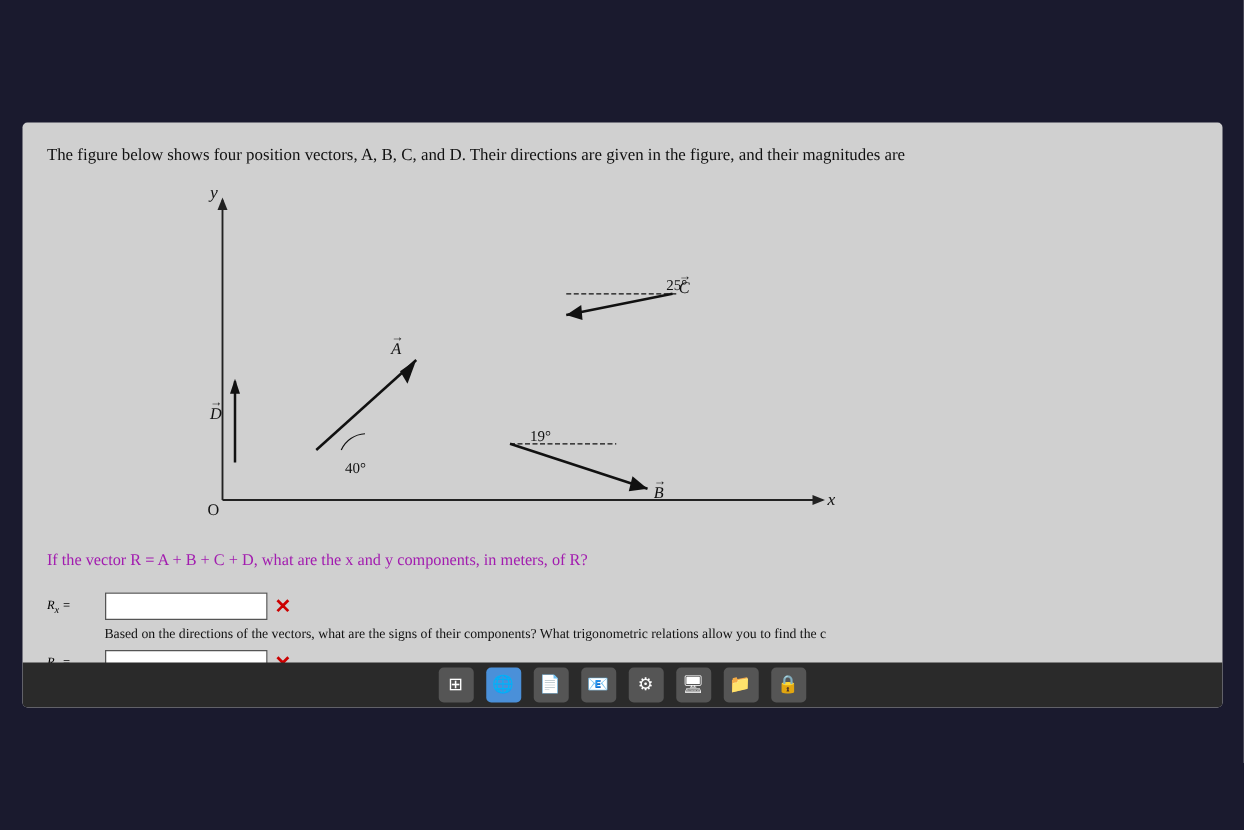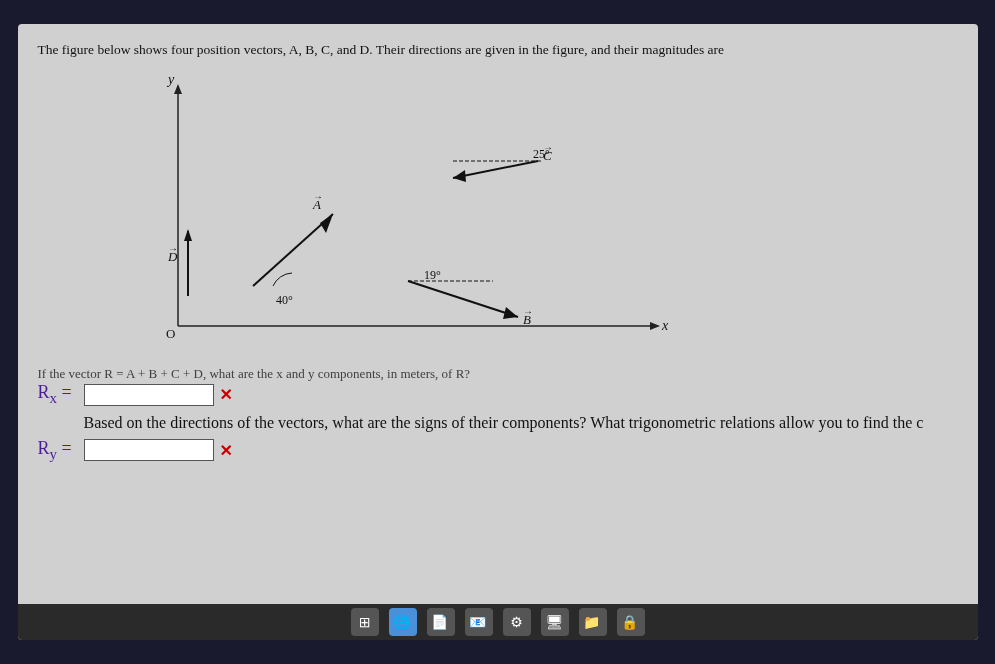--- a/index.html
+++ b/index.html
@@ -8,21 +8,21 @@
       height: 664px;
       background: #1a1a2e;
       font-family: 'Times New Roman', Times, serif;
       overflow: hidden;
       display: flex;
       align-items: center;
       justify-content: center;
     }
     .page {
       width: 960px;
-      height: 616px;
+      height: 468px;
       background: #d0d0d0;
       border-radius: 4px;
       padding: 16px 20px;
       position: relative;
       overflow: hidden;
     }
     .problem-text {
       font-size: 13.5px;
       color: #111;
       line-height: 1.5;
@@ -44,48 +44,49 @@
       margin-left: 60px;
       margin-bottom: 10px;
     }
     svg.figure {
       position: absolute;
       top: 0; left: 0;
       width: 100%; height: 100%;
     }
     .question-text {
       font-size: 13px;
-      color: #404040;
-      margin-bottom: 0;
+      color: #a21caf;
+      margin-bottom: 18px;
     }
     .input-row {
       display: flex;
       align-items: center;
       gap: 6px;
       margin-bottom: 4px;
     }
     .input-label {
-      font-size: 18px;
-      color: #4c1d95;
+      font-size: 10px;
+      color: #000000;
+      font-style: italic;
       min-width: 40px;
     }
     .input-box {
       width: 130px;
       height: 22px;
       background: white;
       border: 1px solid #555;
       font-size: 13px;
     }
     .x-mark {
       color: #cc0000;
       font-size: 16px;
       font-weight: bold;
     }
     .hint-text {
-      font-size: 16px;
+      font-size: 11px;
       color: #111;
       margin-left: 46px;
       margin-bottom: 4px;
       line-height: 1.45;
     }
     .bottom-bar {
       position: absolute;
       bottom: 0; left: 0; right: 0;
       height: 36px;
       background: #2a2a2a;

